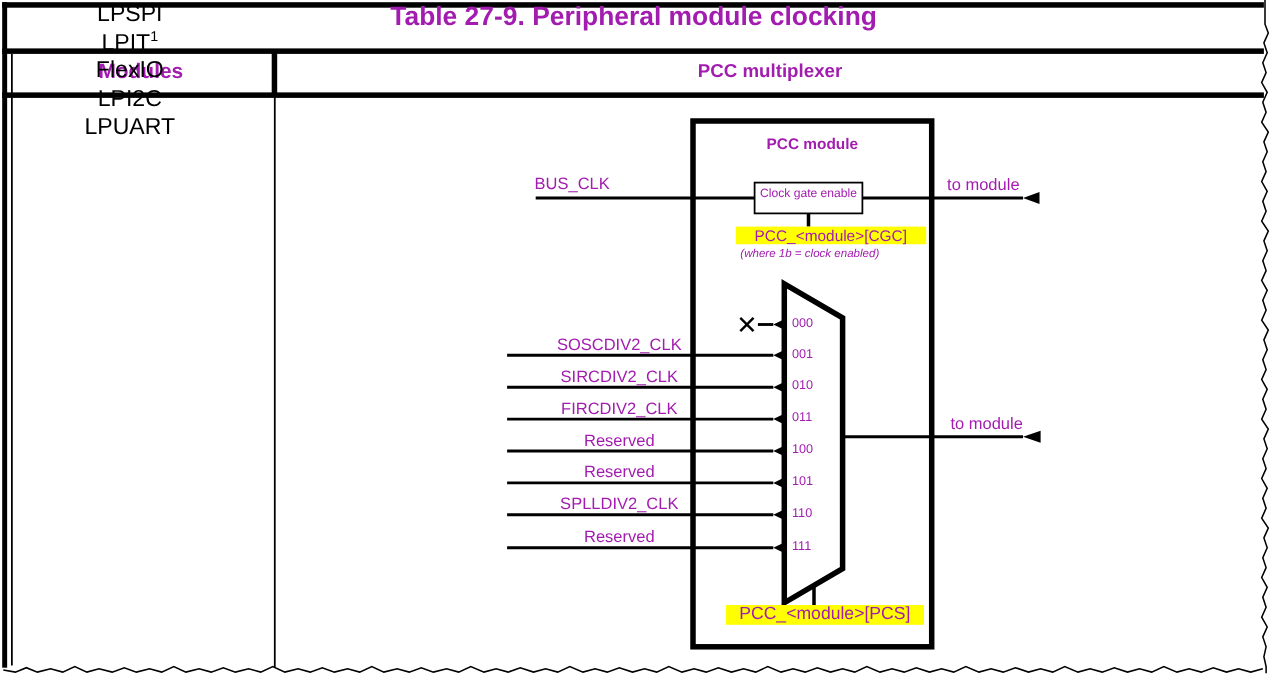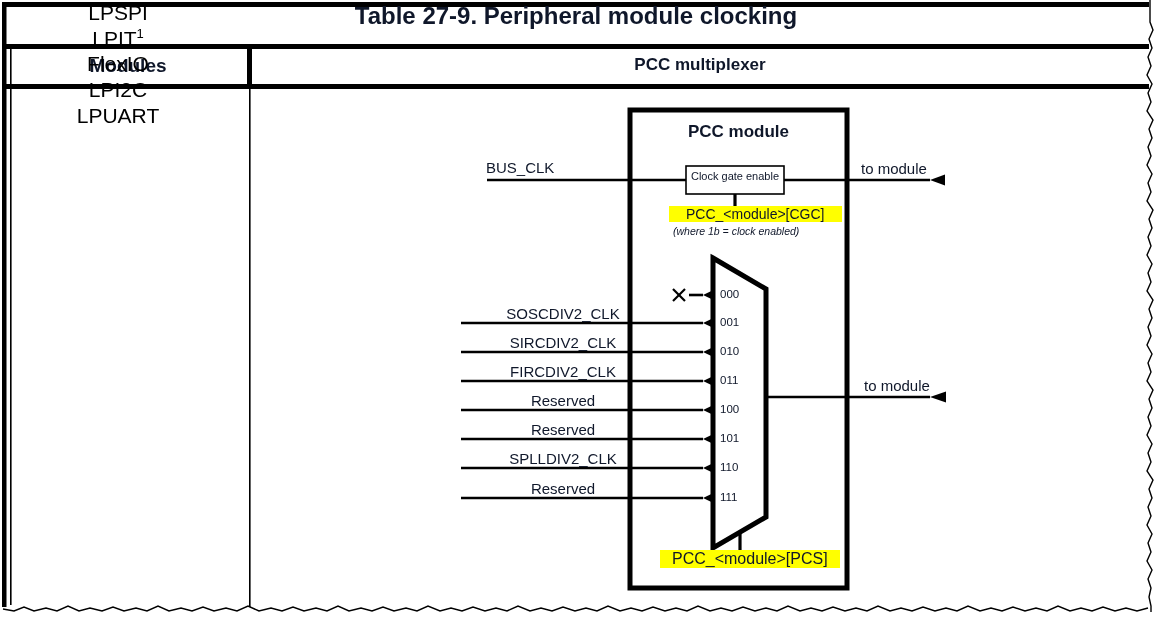--- a/index.html
+++ b/index.html
@@ -21,21 +21,21 @@
     width: 1161px;
     height: 625px;
   }
   #svg-root {
     position: absolute;
     left: 0; top: 0;
   }
   .t {
     position: absolute;
     white-space: nowrap;
-    color: #0f172a;
+    color: #a21caf;
   }
   
   #table-title {
     left: 0; top: 2px;
     width: 1152px;
     text-align: center;
     font-size: 24px;
     font-weight: bold;
     letter-spacing: 0px;
   }
@@ -66,21 +66,21 @@
   #modules-list sup {
     font-size: 13px;
     vertical-align: super;
     line-height: 0;
   }
   
   #pcc-module-title {
     left: 630px; top: 122px;
     width: 217px;
     text-align: center;
-    font-size: 17px;
+    font-size: 14px;
     font-weight: bold;
   }
   #clock-gate-label {
     left: 686px; top: 170px;
     width: 98px;
     text-align: center;
     font-size: 11px;
   }
   #cgc-reg-label {
     left: 669px; top: 206px;

